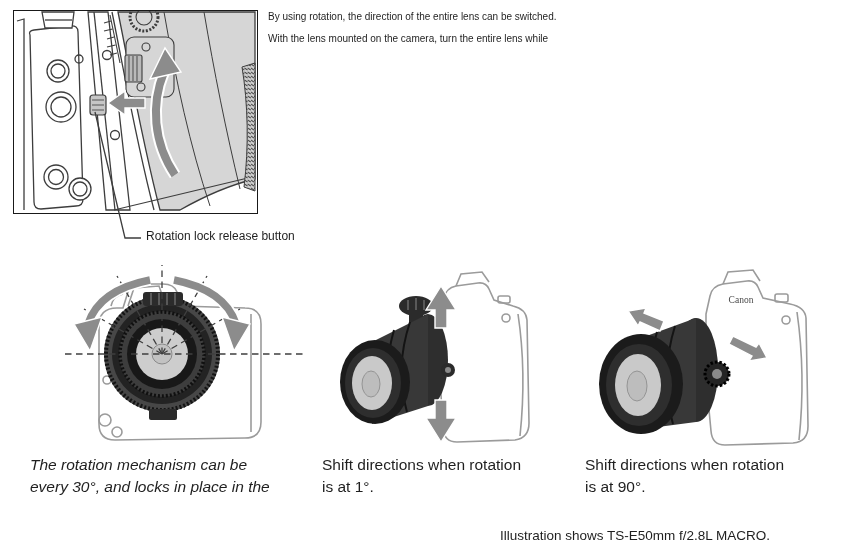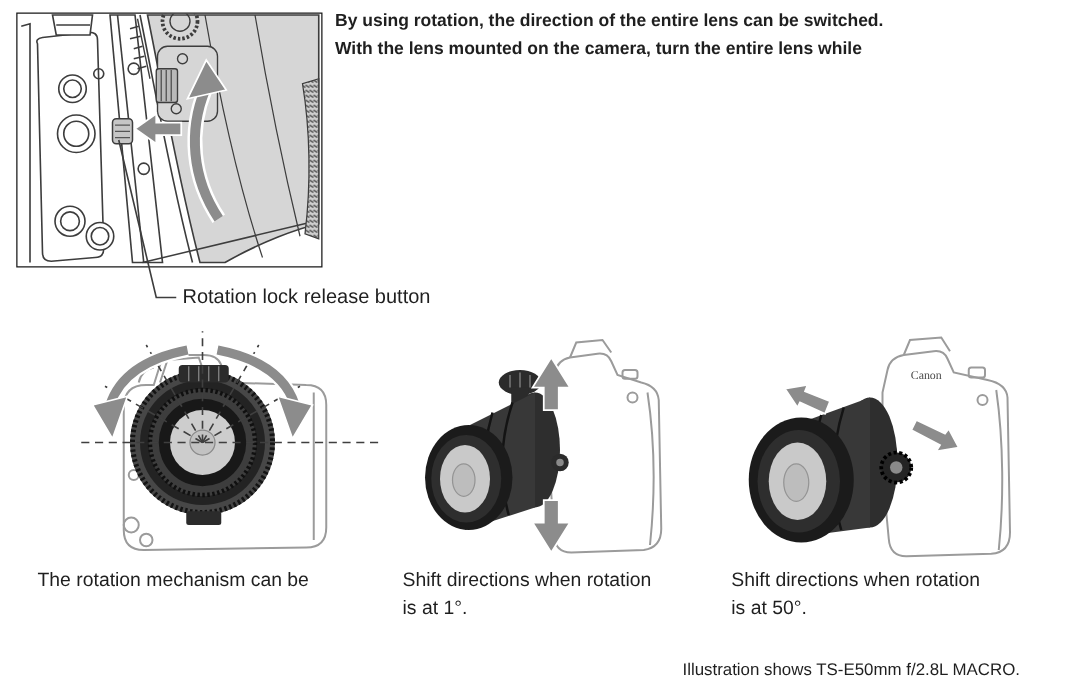--- a/index.html
+++ b/index.html
@@ -1,29 +1,29 @@
 <!DOCTYPE html>
 <html><head>
 <meta charset="utf-8">
 <style>
   html,body{margin:0;padding:0;background:#fff;}
   .page{position:relative;width:865px;height:558px;background:#fff;overflow:hidden;
         font-family:"Liberation Sans", sans-serif;color:#1f1f1f;}
   .abs{position:absolute;}
   .figure-box{left:13px;top:10px;width:245px;height:204px;border:1.5px solid #191919;
               box-sizing:border-box;background:#fff;}
-  .intro{left:268px;top:6px;width:594px;font-size:14px;line-height:21.5px;font-weight:bold;}
+  .intro{left:268px;top:6px;width:594px;font-size:10px;line-height:21.5px;}
   .intro span{display:block;}
-  .callout-label{left:146px;top:229px;font-size:16px;}
+  .callout-label{left:146px;top:229px;font-size:12px;}
   .caption{font-size:15.5px;line-height:22px;}
   .caption span{display:block;}
-  .caption-1{left:30px;top:454px;width:300px;}
+  .caption-1{left:30px;top:454px;width:300px;font-style:italic;}
   .caption-2{left:322px;top:454px;width:240px;}
   .caption-3{left:585px;top:454px;width:260px;}
-  .footnote{left:500px;top:528px;width:362px;font-size:13.5px;text-align:center;}
+  .footnote{left:500px;top:528px;width:362px;font-size:13.5px;text-align:left;}
   svg{display:block;}
   .lineart{stroke:#3d3d3d;stroke-width:1.3;fill:none;}
   .bodyart{stroke:#9b9b9b;stroke-width:1.6;fill:#fff;}
   .arrow{fill:#8c8c8c;stroke:#ffffff;stroke-width:1.4;}
   .arrowstroke{stroke:#8c8c8c;stroke-width:8;fill:none;}
   .arrowcase{stroke:#ffffff;stroke-width:12;fill:none;}
   .ray{stroke:#3f3f3f;stroke-width:1.3;stroke-dasharray:6.5 4.5;}
 </style>
 </head>
 <body>
@@ -208,25 +208,26 @@
       <ellipse cx="54" cy="128" rx="10" ry="15" fill="#bdbdbd" stroke="#949494"></ellipse>
       <circle cx="134" cy="116" r="12" fill="#242424" stroke="#000" stroke-width="3" stroke-dasharray="2.5 2"></circle>
       <circle cx="134" cy="116" r="5" fill="#8a8a8a"></circle>
     </g>
     <polygon class="arrow" points="81,63 61,55 63,50 45,53 55,68 57,64 77,73" fill="#8c8c8c"></polygon>
     <polygon class="arrow" points="150,78 173,89 176,85 184,100 166,103 169,98 146,86" fill="#8c8c8c"></polygon>
   </svg>
 
   <div class="abs caption caption-1">
     <span>The rotation mechanism can be</span>
+    <span>every 30°, and locks in place in the</span>
   </div>
   <div class="abs caption caption-2">
     <span>Shift directions when rotation</span>
     <span>is at 1°.</span>
   </div>
   <div class="abs caption caption-3">
     <span>Shift directions when rotation</span>
-    <span>is at 50°.</span>
+    <span>is at 90°.</span>
   </div>
 
   <div class="abs footnote">Illustration shows TS-E50mm f/2.8L MACRO.</div>
 
 </div>
 
 </body></html>

